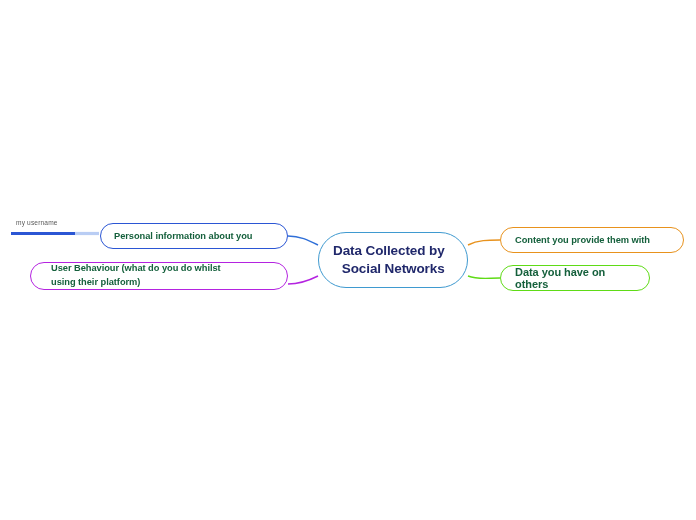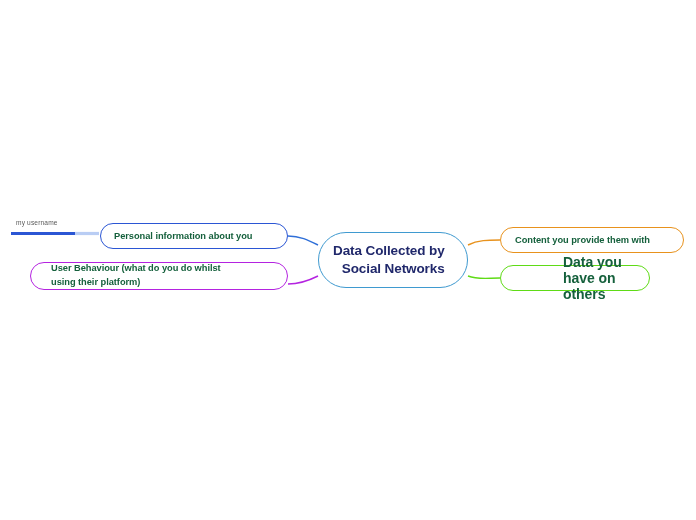--- a/index.html
+++ b/index.html
@@ -117,24 +117,23 @@
     top: 265px;
     width: 150px;
     height: 26px;
     border-width: 1.5px;
     border-color: #5fdb16;
     border-radius: 13px;
     padding: 0 14px;
   }
   #node-others .node-label {
     color: #15603c;
-    font-size: 14px;
+    font-size: 11px;
     font-weight: bold;
     letter-spacing: -0.05px;
-    margin-left: 48px;
   }
   
   #annotation-username {
     position: absolute;
     left: 16px;
     top: 219px;
     color: #5a5a5a;
     font-size: 6.6px;
     letter-spacing: 0.15px;
     white-space: nowrap;

